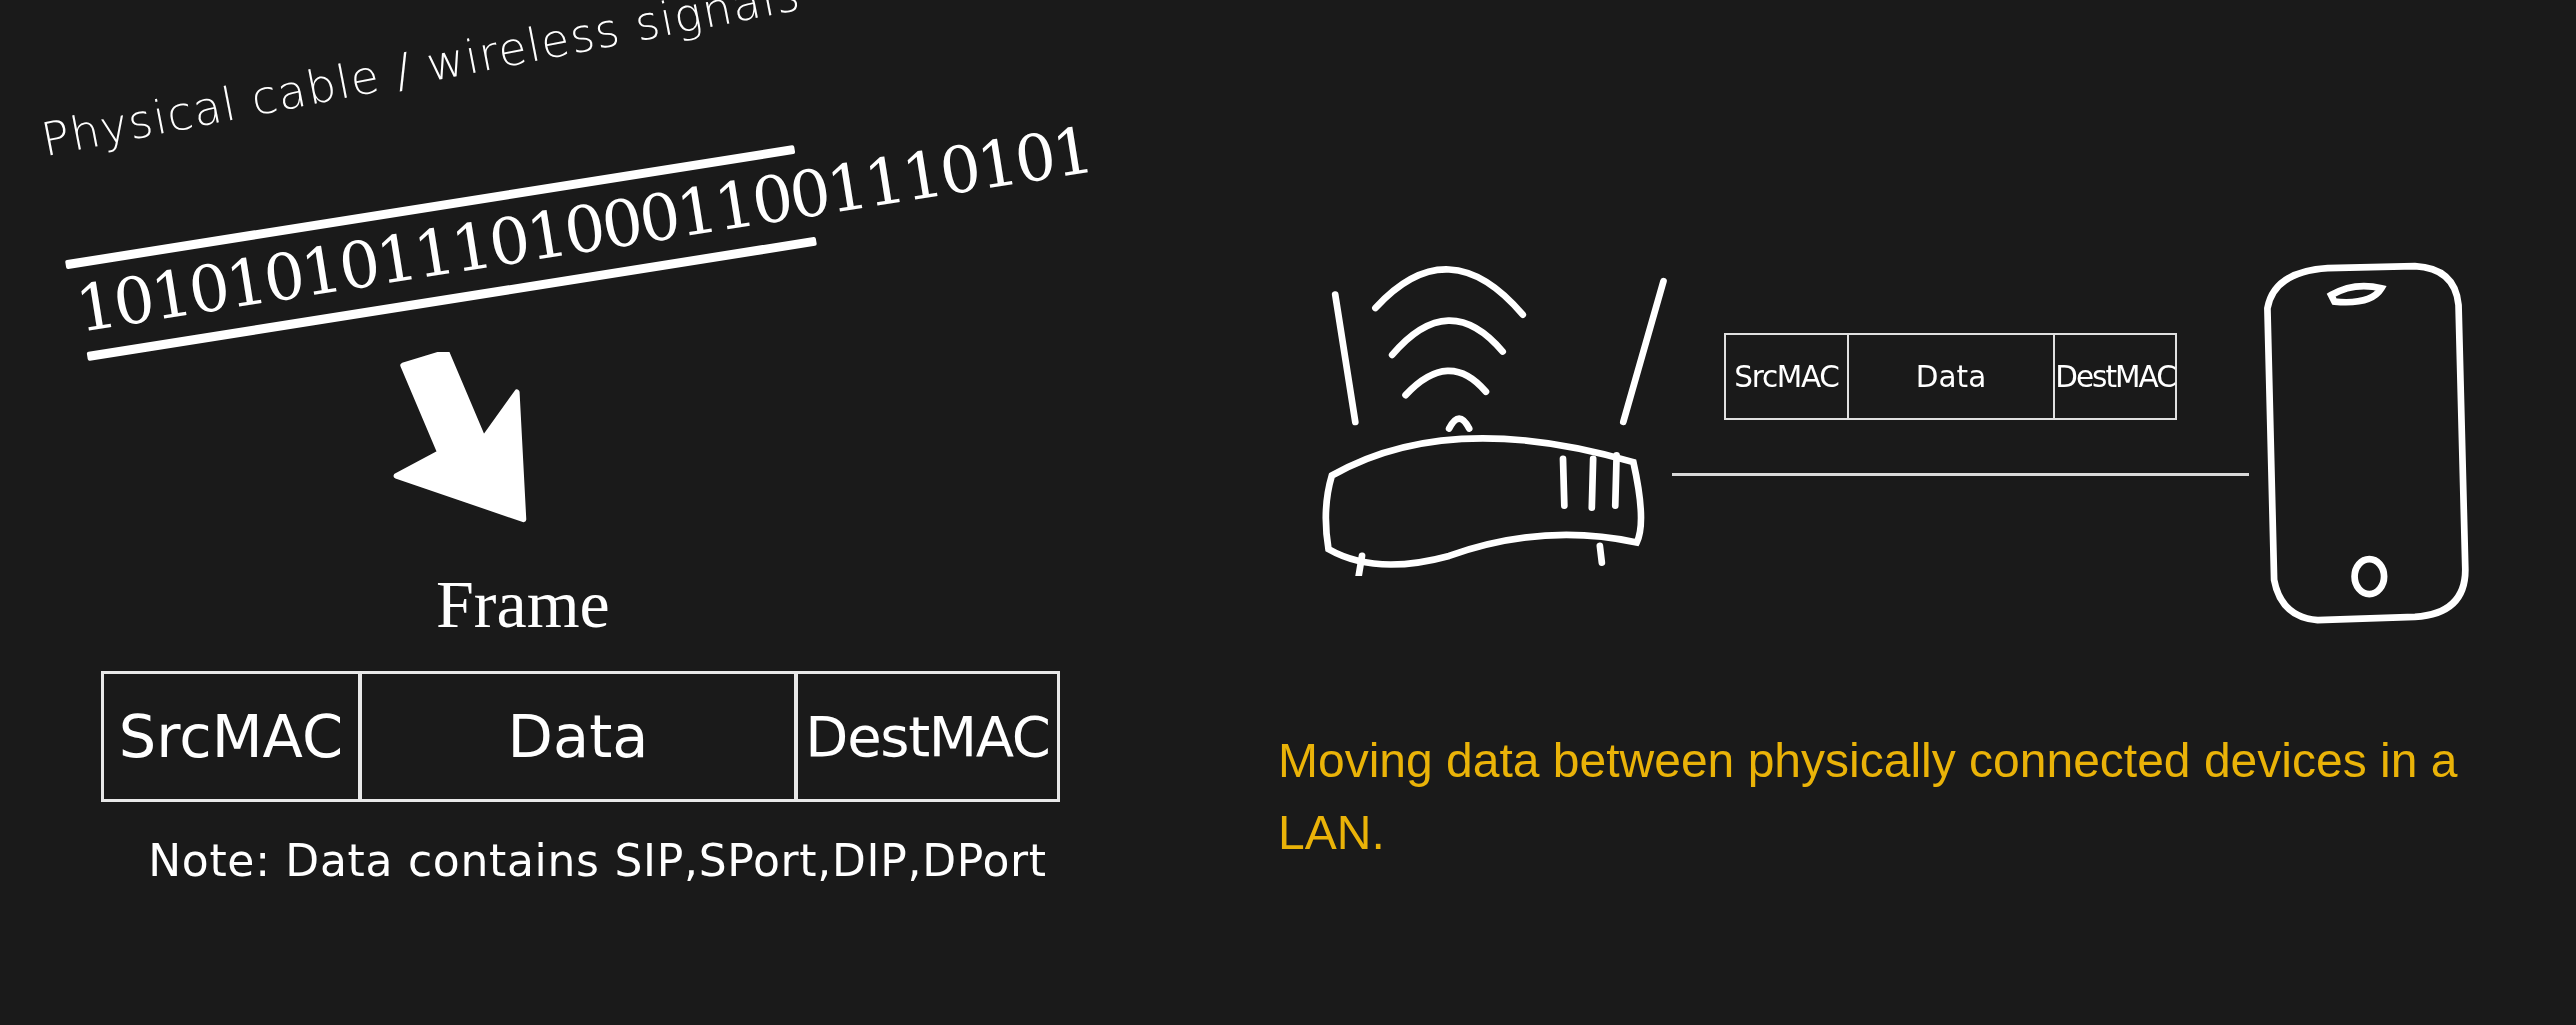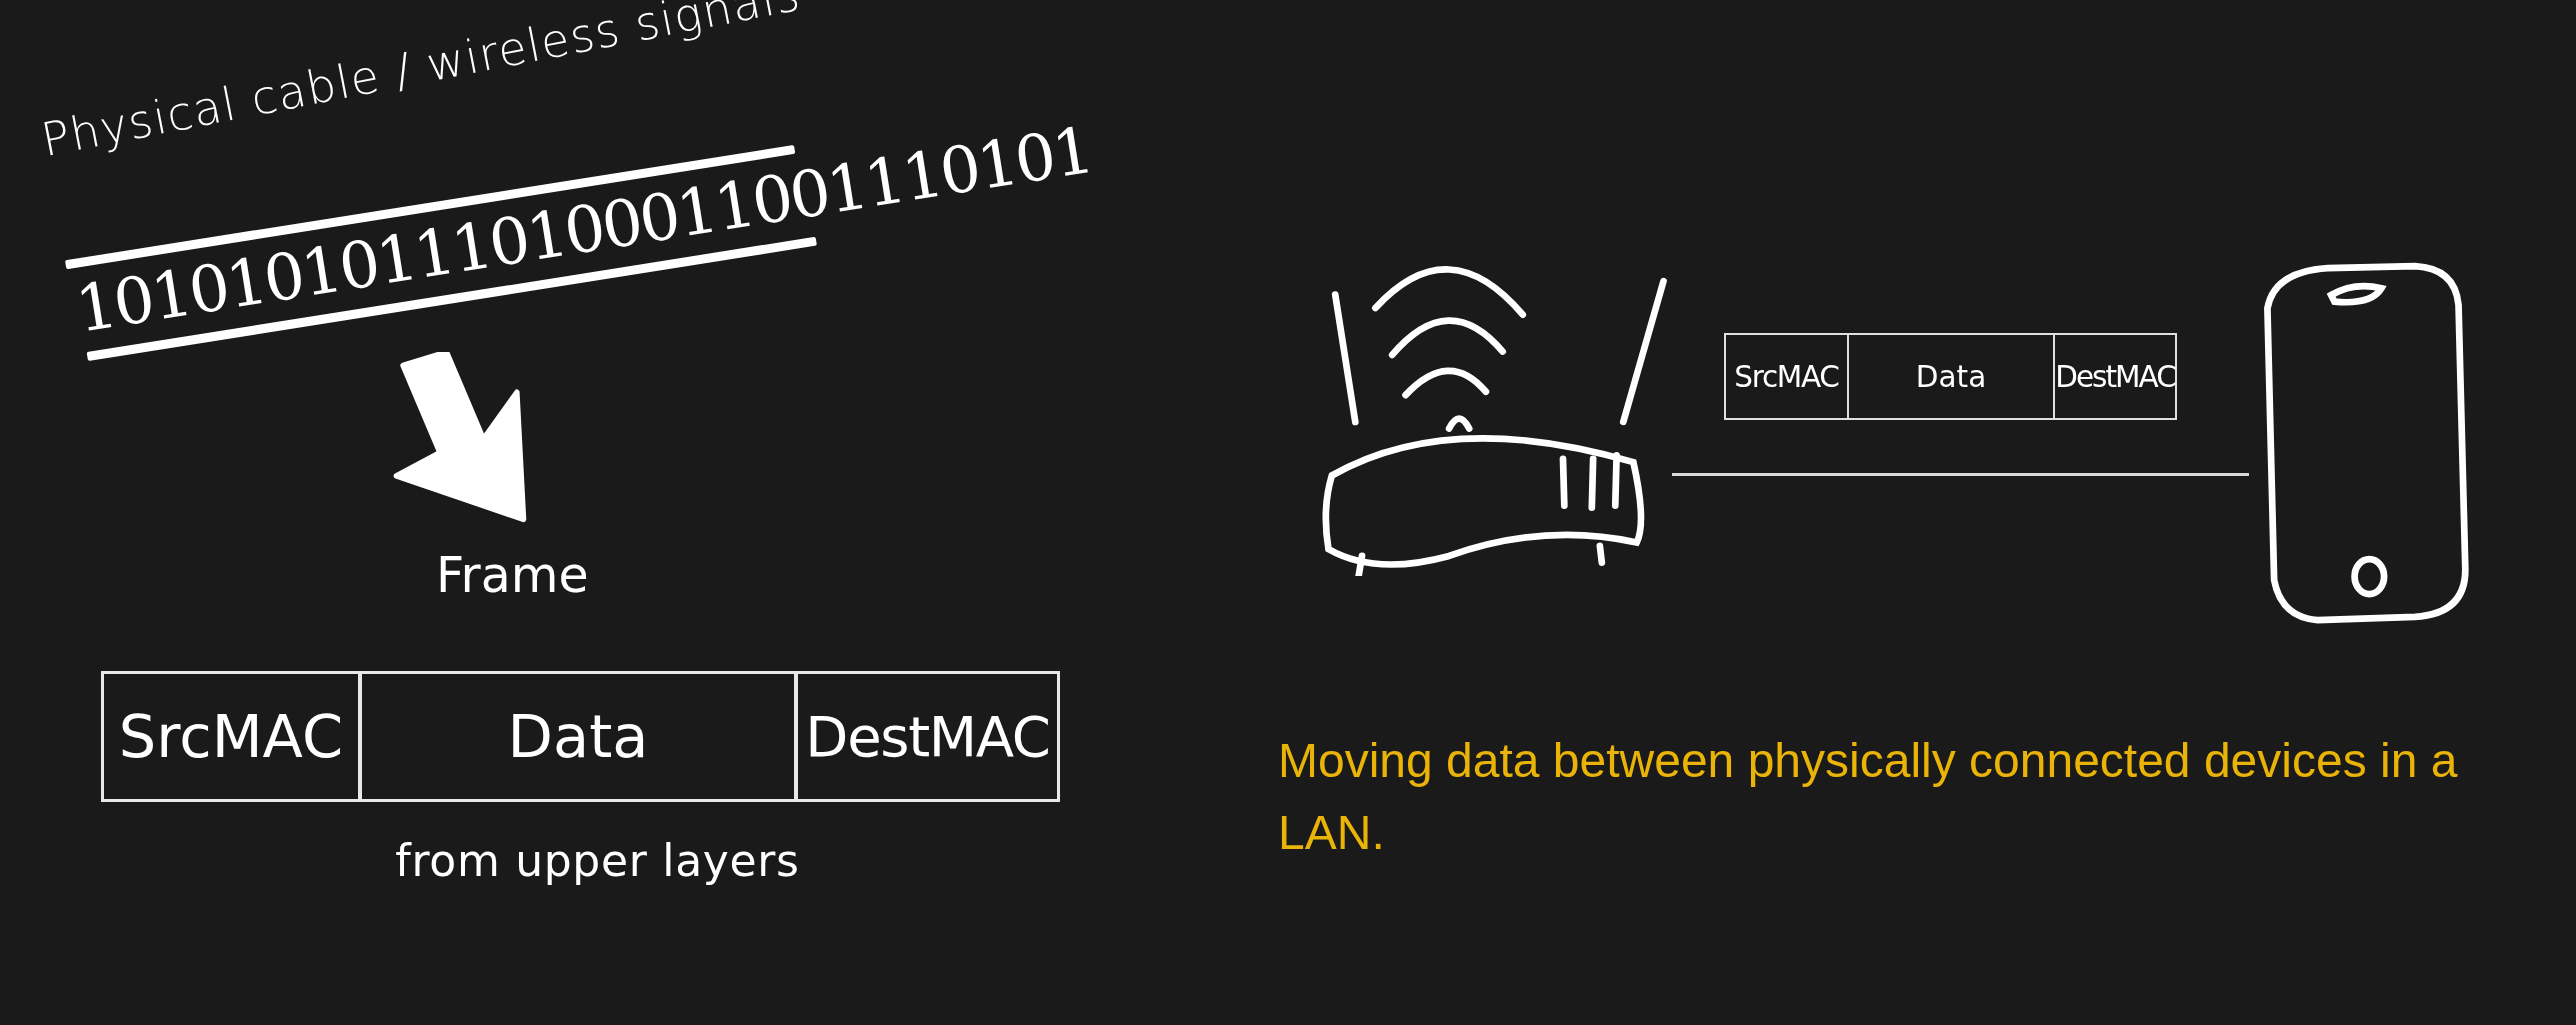--- a/index.html
+++ b/index.html
@@ -29,22 +29,23 @@
   .bar.bot { top: 107px; left: 10px; }
   .bits {
     position: absolute; left: 6.7px; top: 27px;
     font-size: 64px; letter-spacing: -2.7px; white-space: nowrap;
     font-family: "DejaVu Serif", serif;
   }
 
   .arrow { left: 376px; top: 352px; width: 188px; height: 201px; }
 
   .frame-title {
-    left: 436px; top: 547px; font-size: 49px;
+    left: 436px; top: 565px; font-size: 68px;
     white-space: nowrap;
+    font-family: Liberation Serif, serif;
   }
 
   .frame-box {
     left: 101px; top: 671px; width: 959px; height: 131px;
     border: 3.4px solid #e8e8e8; display: flex; box-sizing: border-box;
   }
   .frame-box .cell {
     display: flex; align-items: center; justify-content: center;
     font-size: 59px; color: #fff; box-sizing: border-box;
   }
@@ -98,21 +99,21 @@
 
 <div class="abs hand frame-title">Frame</div>
 
 <div class="abs frame-box">
   <div class="cell c1">SrcMAC</div>
   <div class="cell c2">Data</div>
   <div class="cell c3">DestMAC</div>
 </div>
 
 <div class="abs hand note">
-  <div>from upper layers</div>
+  <div>Note: Data contains SIP,SPort,DIP,DPort</div>
 </div>
 
 <svg class="abs router" viewBox="0 0 540 500" fill="none" stroke="#ffffff" stroke-width="10" stroke-linecap="round">
 
   <path d="M30 80 L60 270"></path>
   <path d="M520 60 L460 270"></path>
 
   <path d="M90 100 Q200 -20 310 110"></path>
   <path d="M115 170 Q200 70 280 165"></path>
   <path d="M135 230 Q200 160 255 225"></path>

